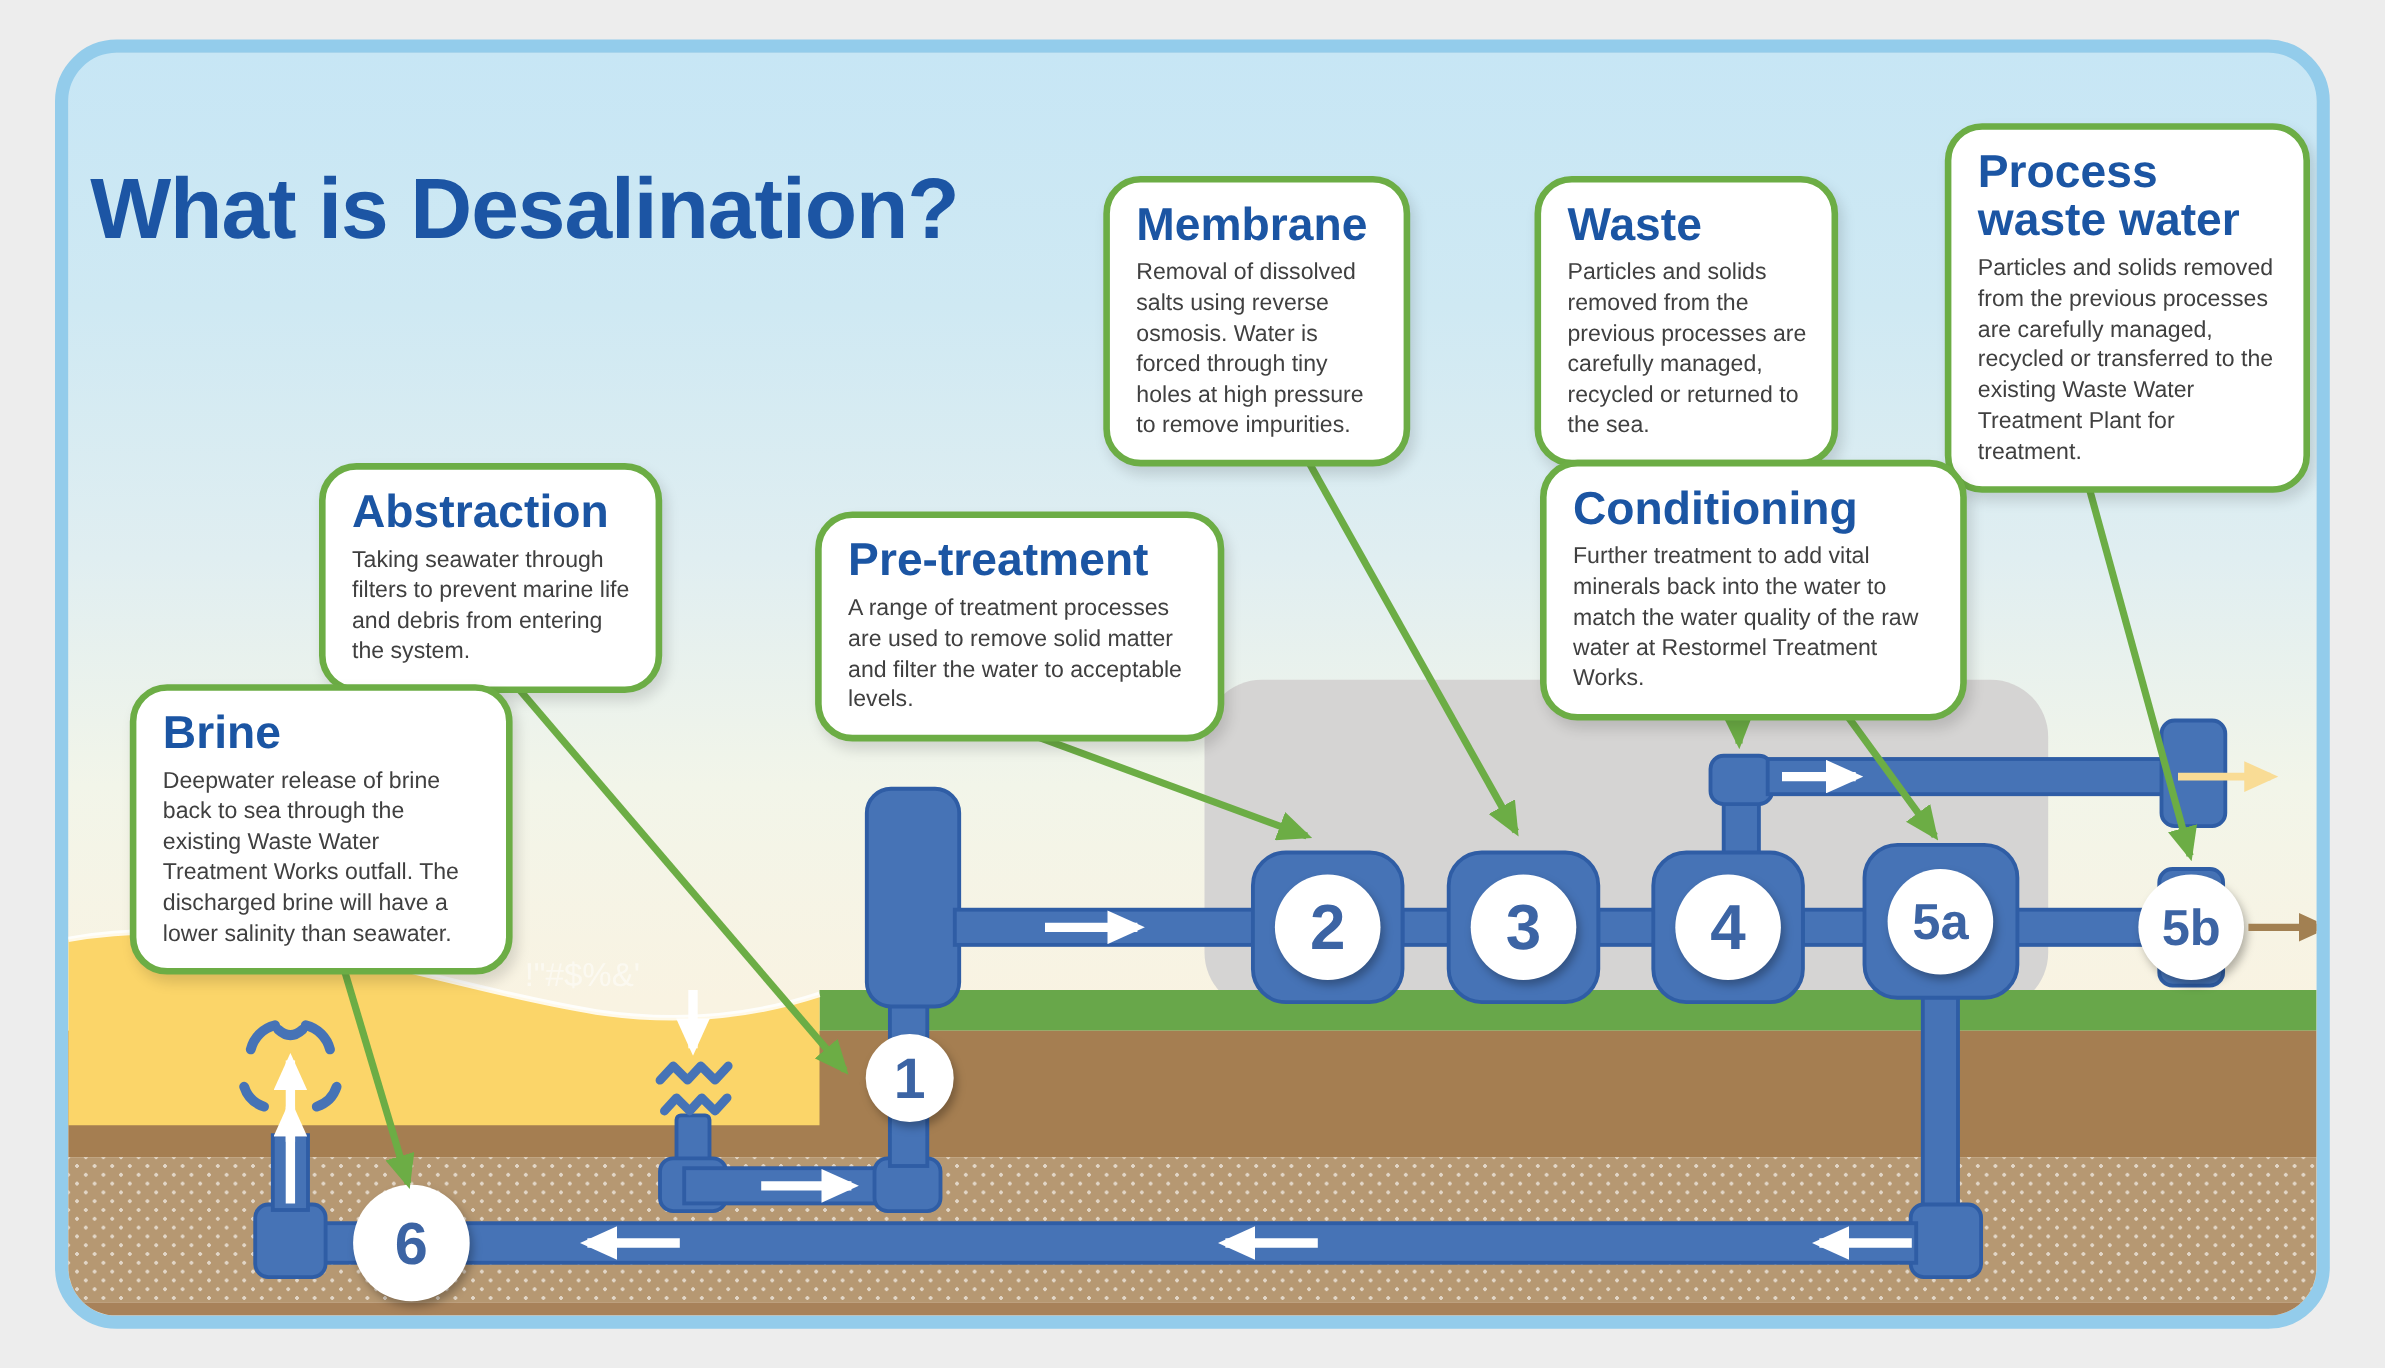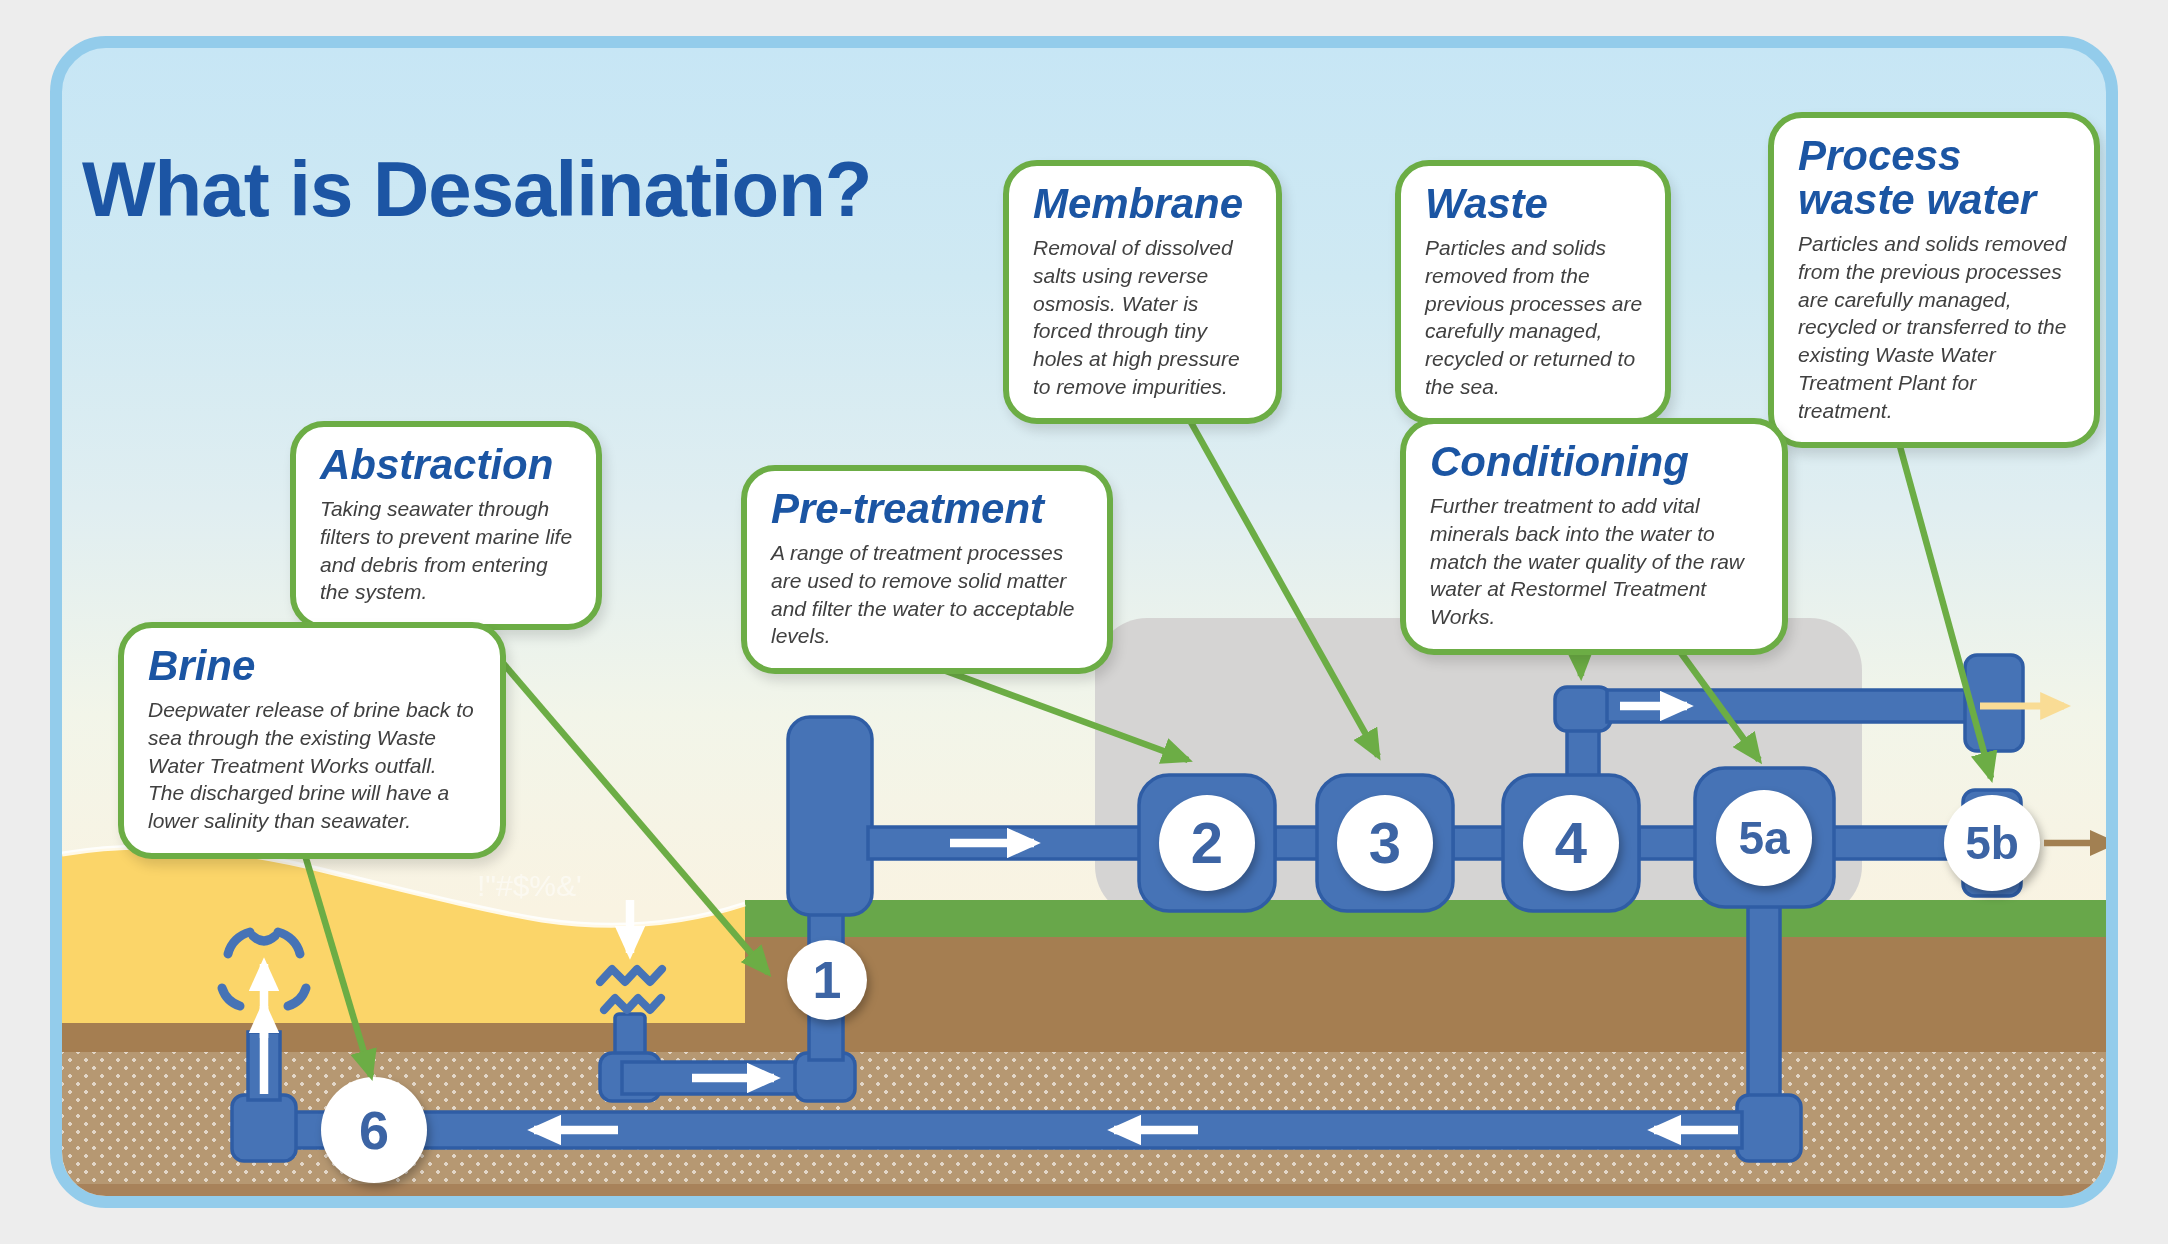--- a/index.html
+++ b/index.html
@@ -38,31 +38,30 @@
   .white-arrow{stroke:#ffffff;stroke-width:8.5;fill:none;}
   .green-line{stroke:#6cad45;stroke-width:6.5;fill:none;}
   .wave{stroke:#4673b6;stroke-width:8;fill:none;stroke-linecap:round;stroke-linejoin:round;}
   .diff{stroke:#4673b6;stroke-width:9;fill:none;stroke-linecap:round;}
   .foam{stroke:#ffffff;stroke-width:5;fill:none;opacity:.85;}
   .watermark{fill:#ffffff;opacity:.5;font-size:30px;font-family:"Liberation Sans",sans-serif;}
   .callout{
     position:absolute;background:#ffffff;border:6px solid #6cad45;border-radius:34px;
     padding:16px 22px 18px 24px;box-sizing:border-box;
     box-shadow:4px 7px 12px rgba(0,0,0,.13);
-    font-style:italic;
   }
   .callout h2{margin:0 0 8px 0;font-size:42px;font-weight:bold;color:#1b55a3;line-height:1.05;}
   .callout p{margin:0;font-size:21px;line-height:1.32;color:#404040;}
   .co-membrane{left:941px;top:112px;width:279px;}
   .co-waste{left:1333px;top:112px;width:276px;}
   .co-pww{left:1706px;top:64px;width:332px;}
   .co-abstraction{left:228px;top:373px;width:312px;}
   .co-pretreatment{left:644px;top:417px;width:372px;margin-left:35px;}
   .co-conditioning{left:1338px;top:370px;width:388px;}
-  .co-brine{left:56px;top:574px;width:388px;}
+  .co-brine{left:56px;top:574px;width:348px;}
 </style>
 </head>
 <body>
 
 <div class="canvas">
   <div class="panel">
     <div class="scene">
 
       <div class="building"></div>
       <div class="grass"></div>

